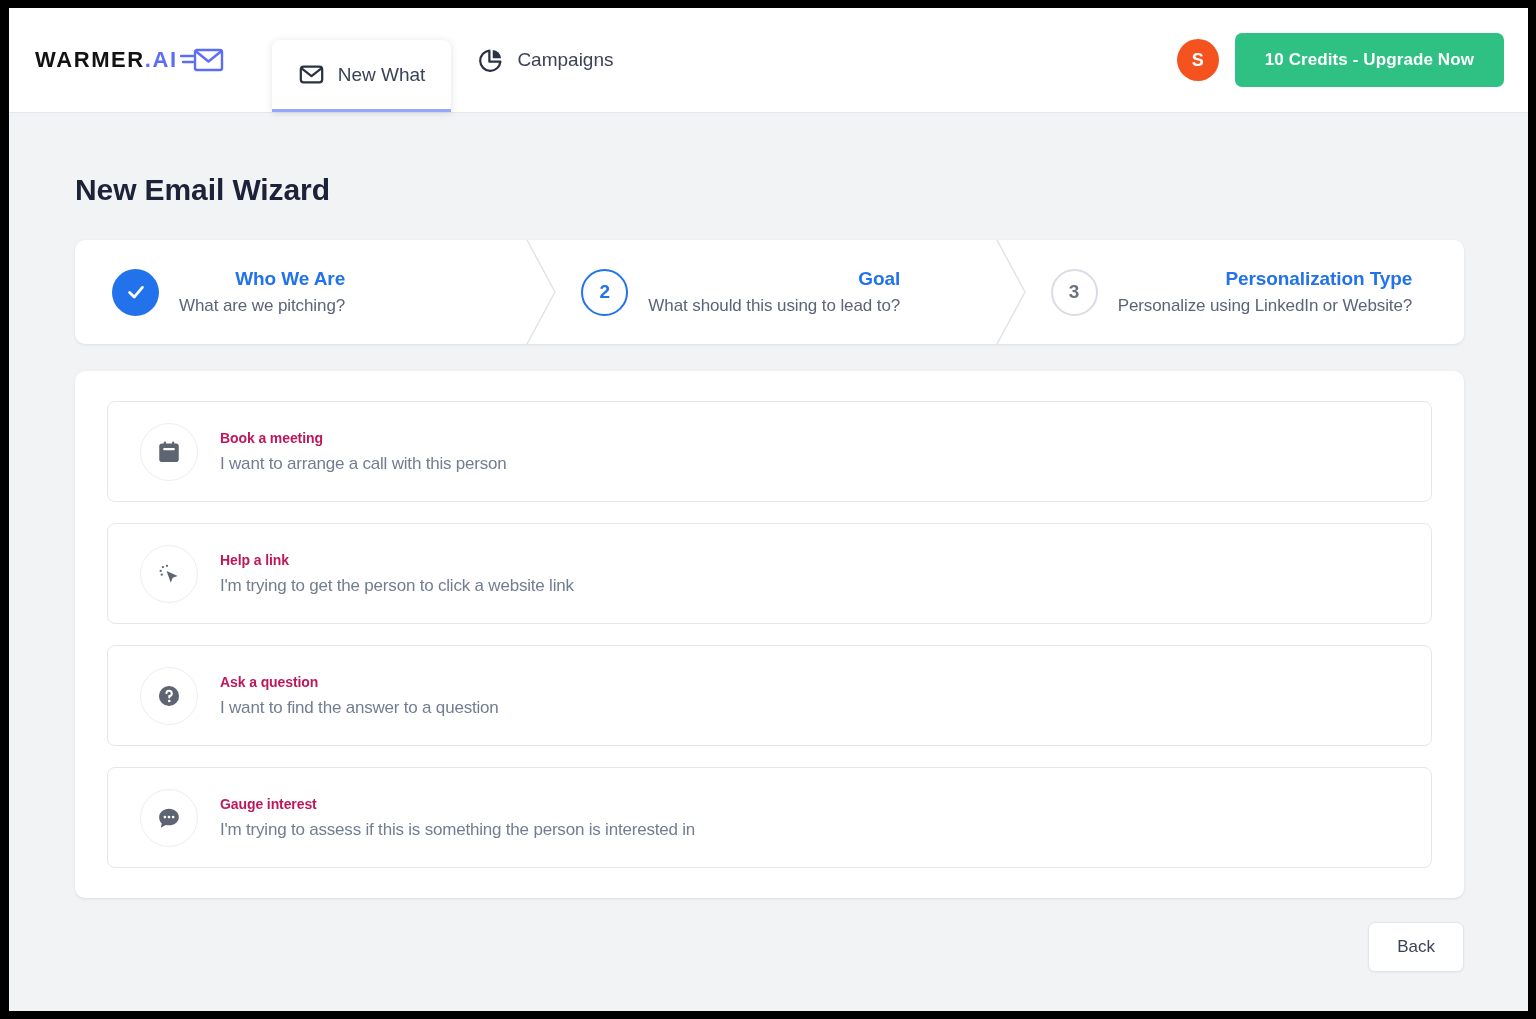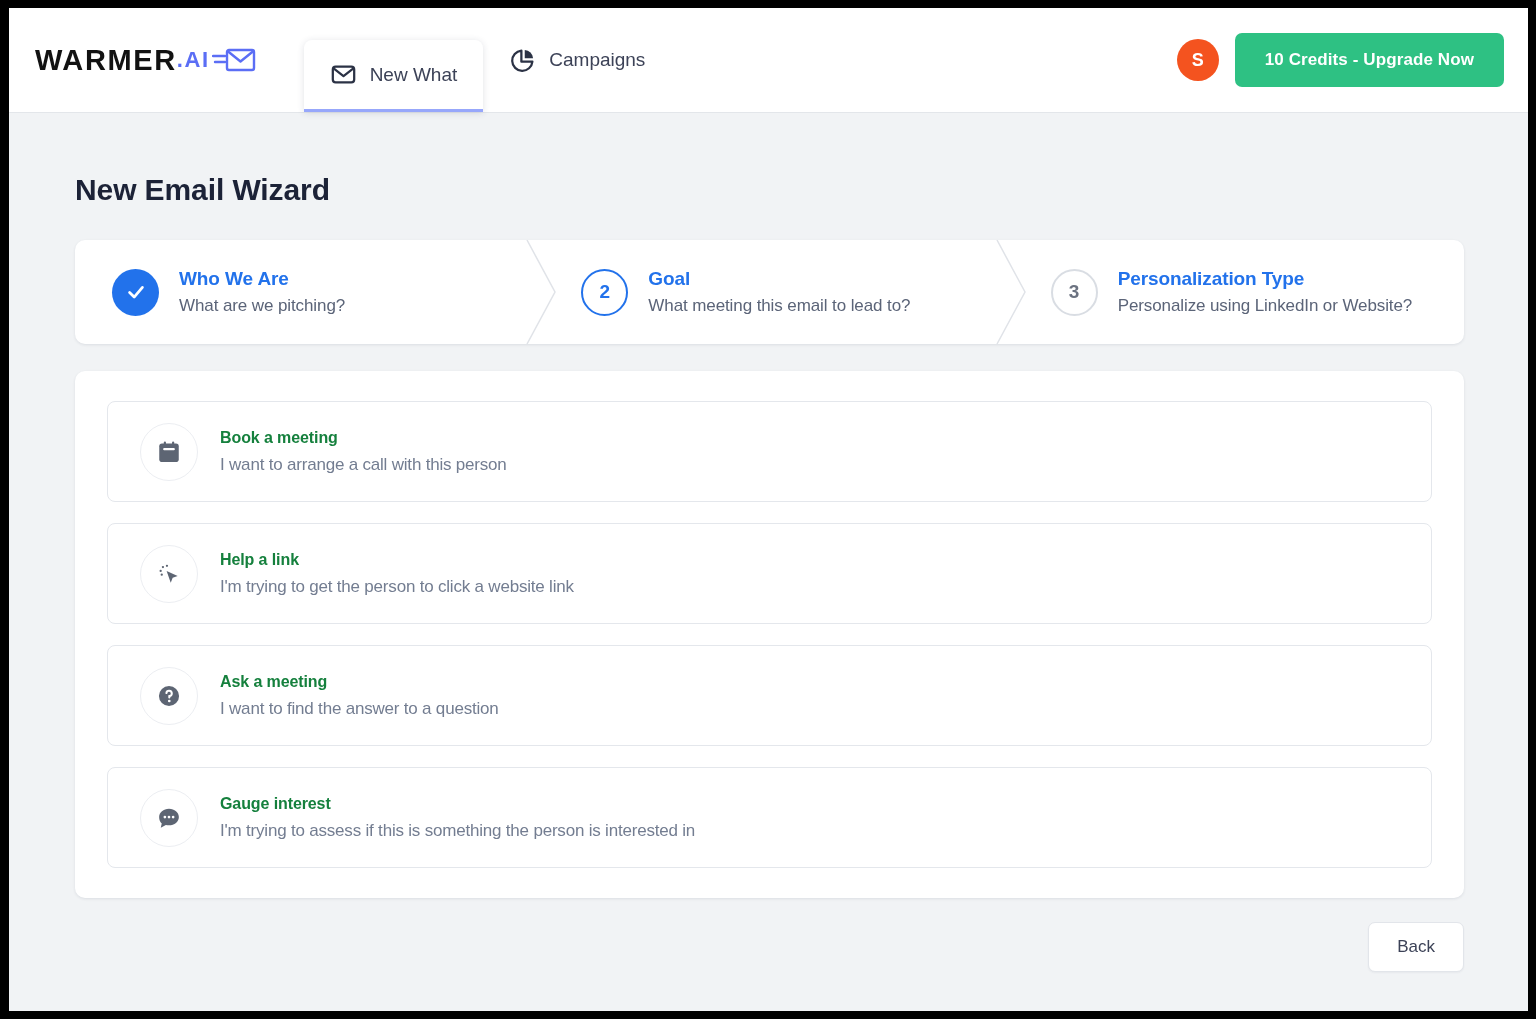--- a/index.html
+++ b/index.html
@@ -38,21 +38,21 @@
     position: relative;
   }
 
   .logo {
     display: flex;
     align-items: center;
     gap: 0px;
     margin-right: 48px;
   }
   .logo-word {
-    font-size: 29px;
+    font-size: 22px;
     font-weight: bold;
     letter-spacing: 1.6px;
     color: #121212;
     line-height: 1;
   }
   .logo-ai {
     font-size: 22px;
     font-weight: bold;
     letter-spacing: 1.6px;
     color: #5b6ef5;
@@ -132,20 +132,21 @@
   
   .stepper {
     background: #ffffff;
     border-radius: 10px;
     box-shadow: 0 1px 3px rgba(30,40,70,.10);
     height: 104px;
     display: flex;
     align-items: stretch;
     overflow: hidden;
     margin-bottom: 27px;
+    text-align: right;
   }
   .step {
     flex: 1 1 0;
     display: flex;
     align-items: center;
     gap: 20px;
     padding-left: 37px;
     position: relative;
   }
   .step + .step { padding-left: 56px; }
@@ -192,21 +193,21 @@
   .option + .option { margin-top: 21px; }
   .option-ico {
     width: 58px; height: 58px;
     border-radius: 50%;
     border: 1px solid #eceef2;
     background: #fff;
     display: flex; align-items: center; justify-content: center;
     flex: 0 0 auto;
   }
   .option-text { display: flex; flex-direction: column; gap: 8px; }
-  .option-title { font-size: 16px; font-weight: bold; color: #15803d; letter-spacing: -.1px; }
+  .option-title { font-size: 14px; font-weight: bold; color: #be185d; letter-spacing: -.1px; }
   .option-sub { font-size: 17px; color: #737d91; letter-spacing: -.2px; }
 
   
   .footer {
     display: flex;
     justify-content: flex-end;
     padding: 24px 0 0 0;
   }
   .back-btn {
     background: #ffffff;
@@ -290,21 +291,21 @@
         </div>
       </div>
 
       <div class="step">
         <svg class="step-sep" viewBox="0 0 40 104" preserveAspectRatio="none">
           <polyline points="2,0 30,52 2,104" fill="none" stroke="#e0e3e8" stroke-width="1.5" vector-effect="non-scaling-stroke"></polyline>
         </svg>
         <div class="step-circle active">2</div>
         <div class="step-text">
           <span class="step-title">Goal</span>
-          <span class="step-sub">What meeting this email to lead to?</span>
+          <span class="step-sub">What should this using to lead to?</span>
         </div>
       </div>
 
       <div class="step">
         <svg class="step-sep" viewBox="0 0 40 104" preserveAspectRatio="none">
           <polyline points="2,0 30,52 2,104" fill="none" stroke="#e0e3e8" stroke-width="1.5" vector-effect="non-scaling-stroke"></polyline>
         </svg>
         <div class="step-circle todo">3</div>
         <div class="step-text">
           <span class="step-title">Personalization Type</span>
@@ -349,21 +350,21 @@
 
       <div class="option">
         <div class="option-ico">
           <svg width="26" height="26" viewBox="0 0 24 24">
             <circle cx="12" cy="12" r="9.3" fill="#5d6573"></circle>
             <path d="M9.6 9.3 a2.5 2.5 0 1 1 2.7 2.8 v1.3" fill="none" stroke="#ffffff" stroke-width="1.9" stroke-linecap="round"></path>
             <circle cx="12.25" cy="16.6" r="1.25" fill="#ffffff"></circle>
           </svg>
         </div>
         <div class="option-text">
-          <span class="option-title">Ask a meeting</span>
+          <span class="option-title">Ask a question</span>
           <span class="option-sub">I want to find the answer to a question</span>
         </div>
       </div>
 
       <div class="option">
         <div class="option-ico">
           <svg width="26" height="26" viewBox="0 0 24 24">
             <path d="M12 3.4 c5.1 0 9.1 3.4 9.1 7.7 c0 4.3 -4 7.7 -9.1 7.7 c-1 0 -2 -.13 -2.9 -.37 L4.4 21 l.9 -3.9 C3.7 15.7 2.9 13.8 2.9 11.1 C2.9 6.8 6.9 3.4 12 3.4 Z" fill="#5d6573"></path>
             <circle cx="8.2" cy="11.1" r="1.25" fill="#ffffff"></circle>
             <circle cx="12" cy="11.1" r="1.25" fill="#ffffff"></circle>

